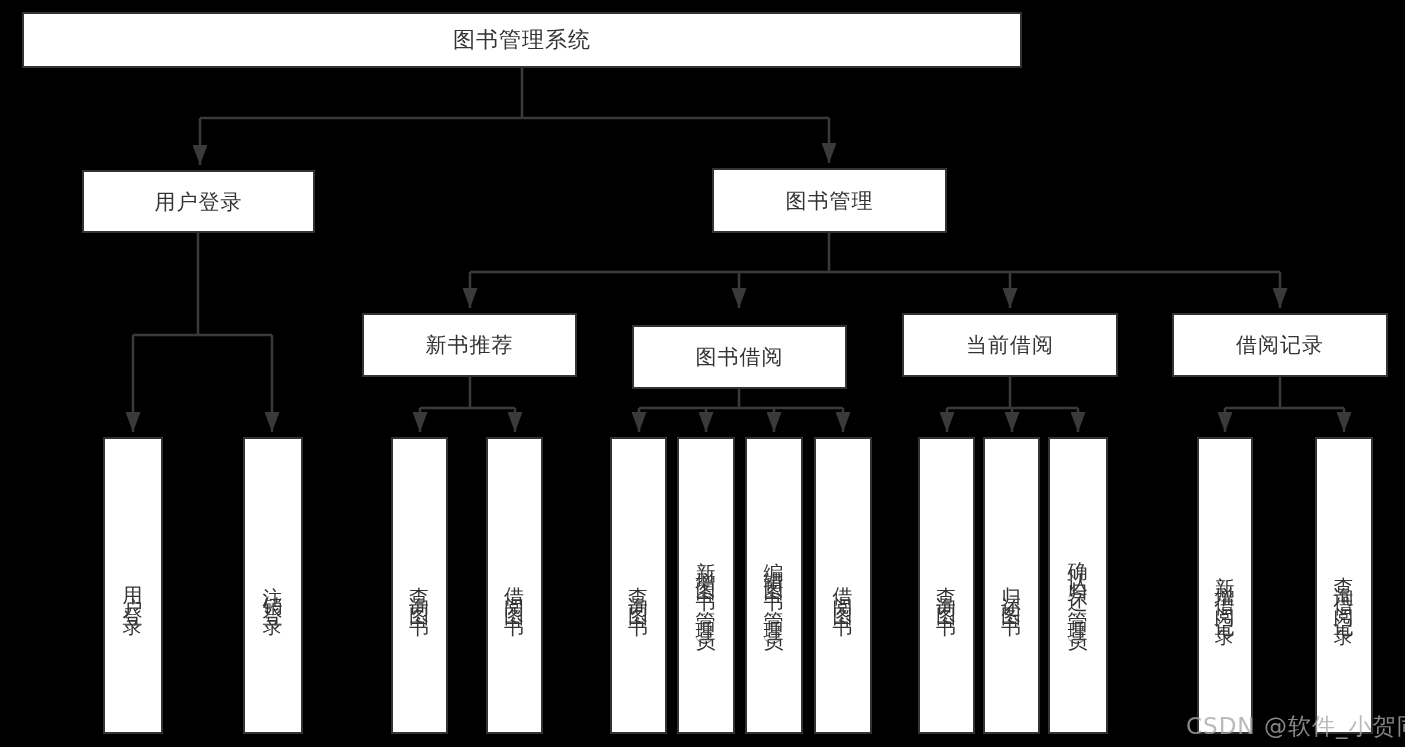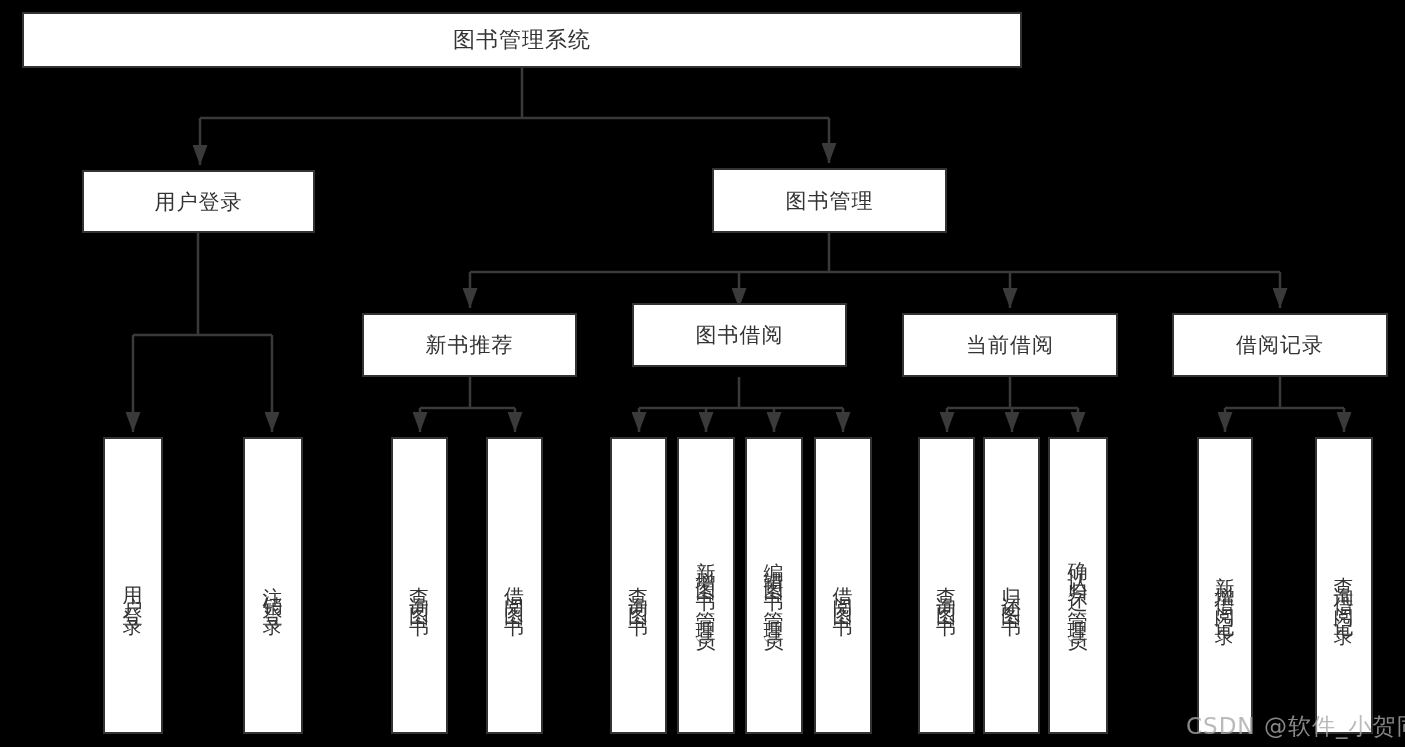--- a/index.html
+++ b/index.html
@@ -104,21 +104,21 @@
   <div class="box hbox" style="left:82px;top:170px;width:233px;height:63px;">
     <span>用户登录</span>
   </div>
   <div class="box hbox" style="left:362px;top:313px;width:215px;height:64px;">
     <span>新书推荐</span>
   </div>
 
   <div class="box hbox" style="left:712px;top:168px;width:235px;height:65px;">
     <span>图书管理</span>
   </div>
-  <div class="box hbox" style="left:632px;top:303px;width:215px;height:64px;">
+  <div class="box hbox" style="left:632px;top:325px;width:215px;height:64px;">
     <span>图书借阅</span>
   </div>
   <div class="box hbox" style="left:902px;top:313px;width:216px;height:64px;">
     <span>当前借阅</span>
   </div>
   <div class="box hbox" style="left:1172px;top:313px;width:216px;height:64px;">
     <span>借阅记录</span>
   </div>
 
   <div class="box vbox" style="left:103px;top:437px;width:60px;height:297px;">

